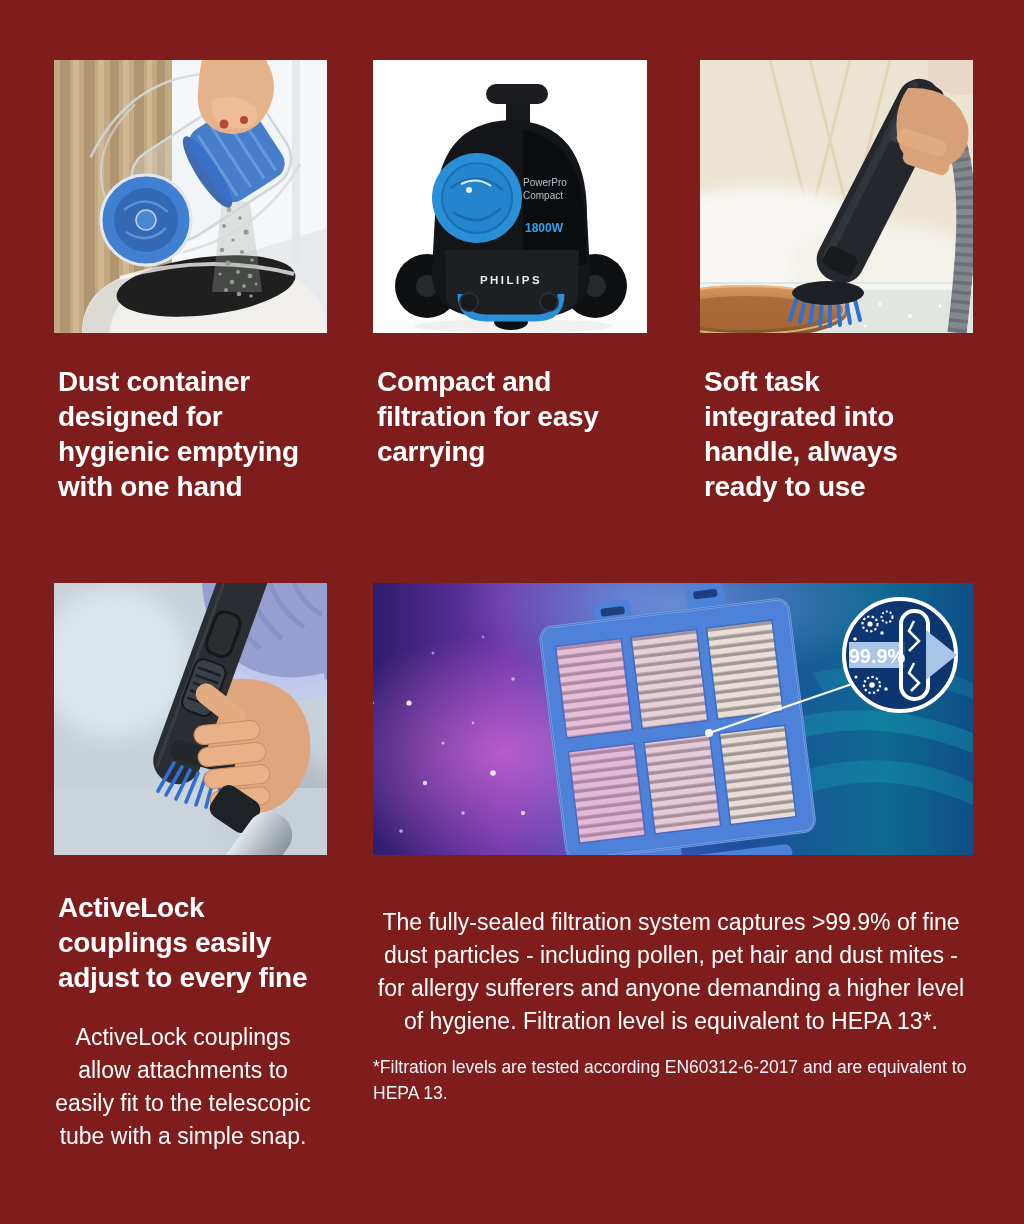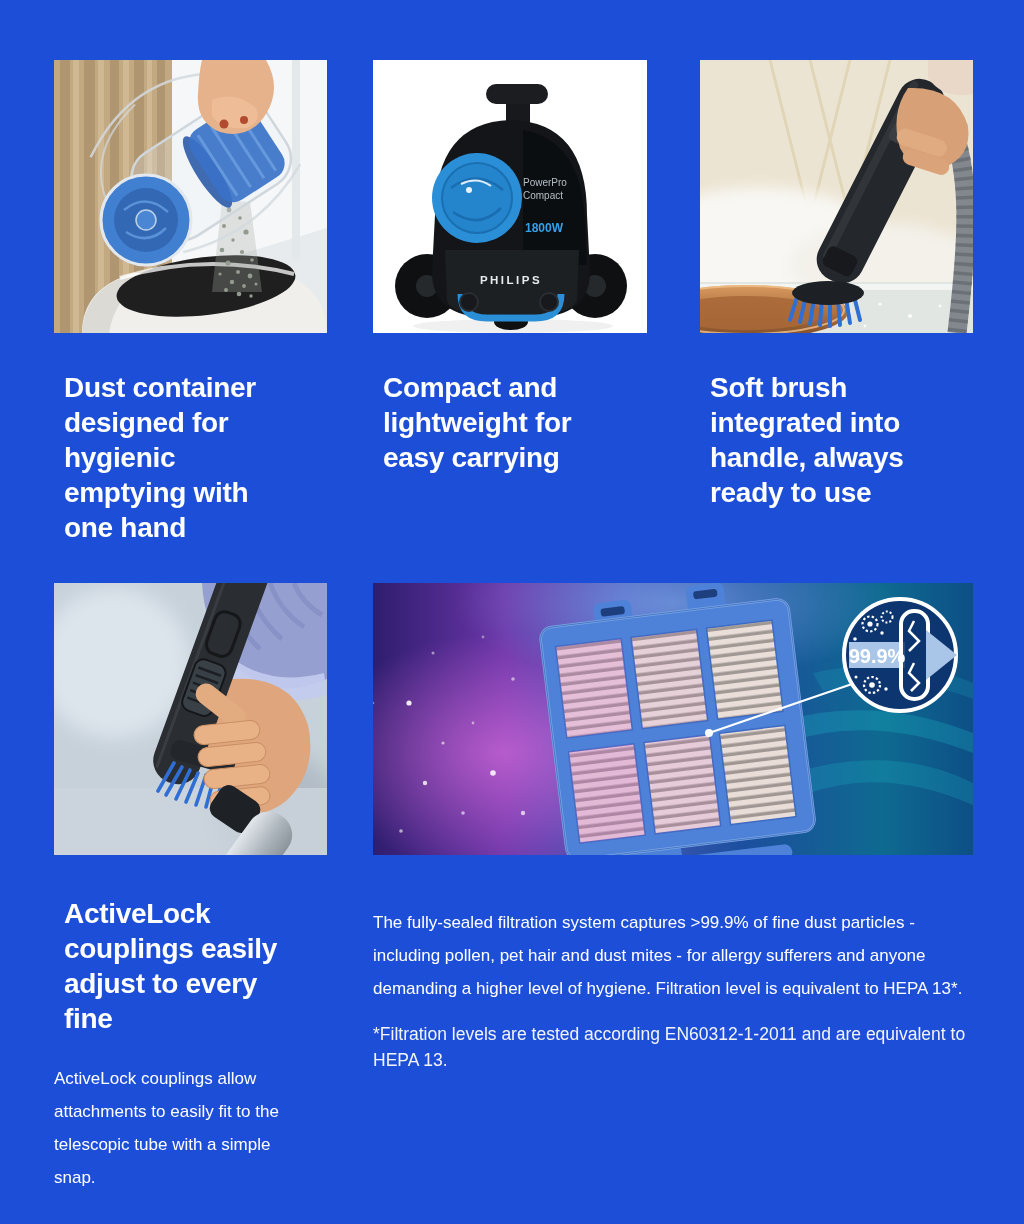--- a/index.html
+++ b/index.html
@@ -1,42 +1,43 @@
 <!DOCTYPE html>
 <html><head>
 <meta charset="utf-8">
 <style>
   * { box-sizing: border-box; }
   html,body { margin:0; padding:0; background:#0d1c55; }
   .page {
     position: relative;
     width: 1024px;
     height: 1224px;
-    background: #1d4ed8;
+    background: #7f1d1d;
     font-family: "Liberation Sans", sans-serif;
     color: #ffffff;
     overflow: hidden;
   }
   .img-box { position:absolute; overflow:hidden; }
   .img-box svg { display:block; }
   .feature-title {
     position: relative;
-    margin: 10px;
+    margin: 4px;
     font-size: 28px;
     line-height: 35px;
     font-weight: bold;
     letter-spacing: -0.3px;
     color: #ffffff;
   }
   .feature-body {
     margin: 0;
-    font-size: 17px;
+    font-size: 23px;
     line-height: 33px;
     font-weight: normal;
     color: #ffffff;
+    text-align: center;
   }
   .feature-footnote {
     margin: 0;
     font-size: 17.5px;
     line-height: 26px;
     font-weight: normal;
     color: #f2f4fa;
   }
   .text-block { position:absolute; }
   
@@ -251,24 +252,24 @@
         <rect x="202" y="94" width="48" height="16" rx="8" fill="#dba379" transform="rotate(18 226 102)"></rect>
         <path d="M 228 0 L 273 0 L 273 34 Q 244 40 228 18 Z" fill="#e9d8c8"></path>
       </g>
     </svg>
   </div>
 
   <div class="text-block" id="cap-dust">
     <h3 class="feature-title">Dust container designed for hygienic emptying with one hand</h3>
   </div>
   <div class="text-block" id="cap-vacuum">
-    <h3 class="feature-title">Compact and lightweight for easy carrying</h3>
+    <h3 class="feature-title">Compact and filtration for easy carrying</h3>
   </div>
   <div class="text-block" id="cap-brush">
-    <h3 class="feature-title">Soft brush integrated into handle, always ready to use</h3>
+    <h3 class="feature-title">Soft task integrated into handle, always ready to use</h3>
   </div>
 
   <div class="img-box" id="img-activelock">
     <svg width="273" height="272" viewBox="0 0 273 272" xmlns="http://www.w3.org/2000/svg">
       <defs>
         <linearGradient id="silverGrad" x1="0" y1="0" x2="1" y2="0">
           <stop offset="0" stop-color="#e2e7ec"></stop>
             <stop offset="0.55" stop-color="#aeb6bd"></stop>
             <stop offset="1" stop-color="#8b939b"></stop>
         </linearGradient>
@@ -456,16 +457,16 @@
     </svg>
   </div>
 
   <div class="text-block" id="txt-activelock">
     <h3 class="feature-title">ActiveLock couplings easily adjust to every fine</h3>
     <p class="feature-body">ActiveLock couplings allow attachments to easily fit to the telescopic tube with a simple snap.</p>
   </div>
 
   <div class="text-block" id="txt-allergy">
     <p class="feature-body">The fully-sealed filtration system captures &gt;99.9% of fine dust particles - including pollen, pet hair and dust mites - for allergy sufferers and anyone demanding a higher level of hygiene. Filtration level is equivalent to HEPA 13*.</p>
-    <p class="feature-footnote">*Filtration levels are tested according EN60312-1-2011 and are equivalent to HEPA 13.</p>
+    <p class="feature-footnote">*Filtration levels are tested according EN60312-6-2017 and are equivalent to HEPA 13.</p>
   </div>
 
 </div>
 
 </body></html>

